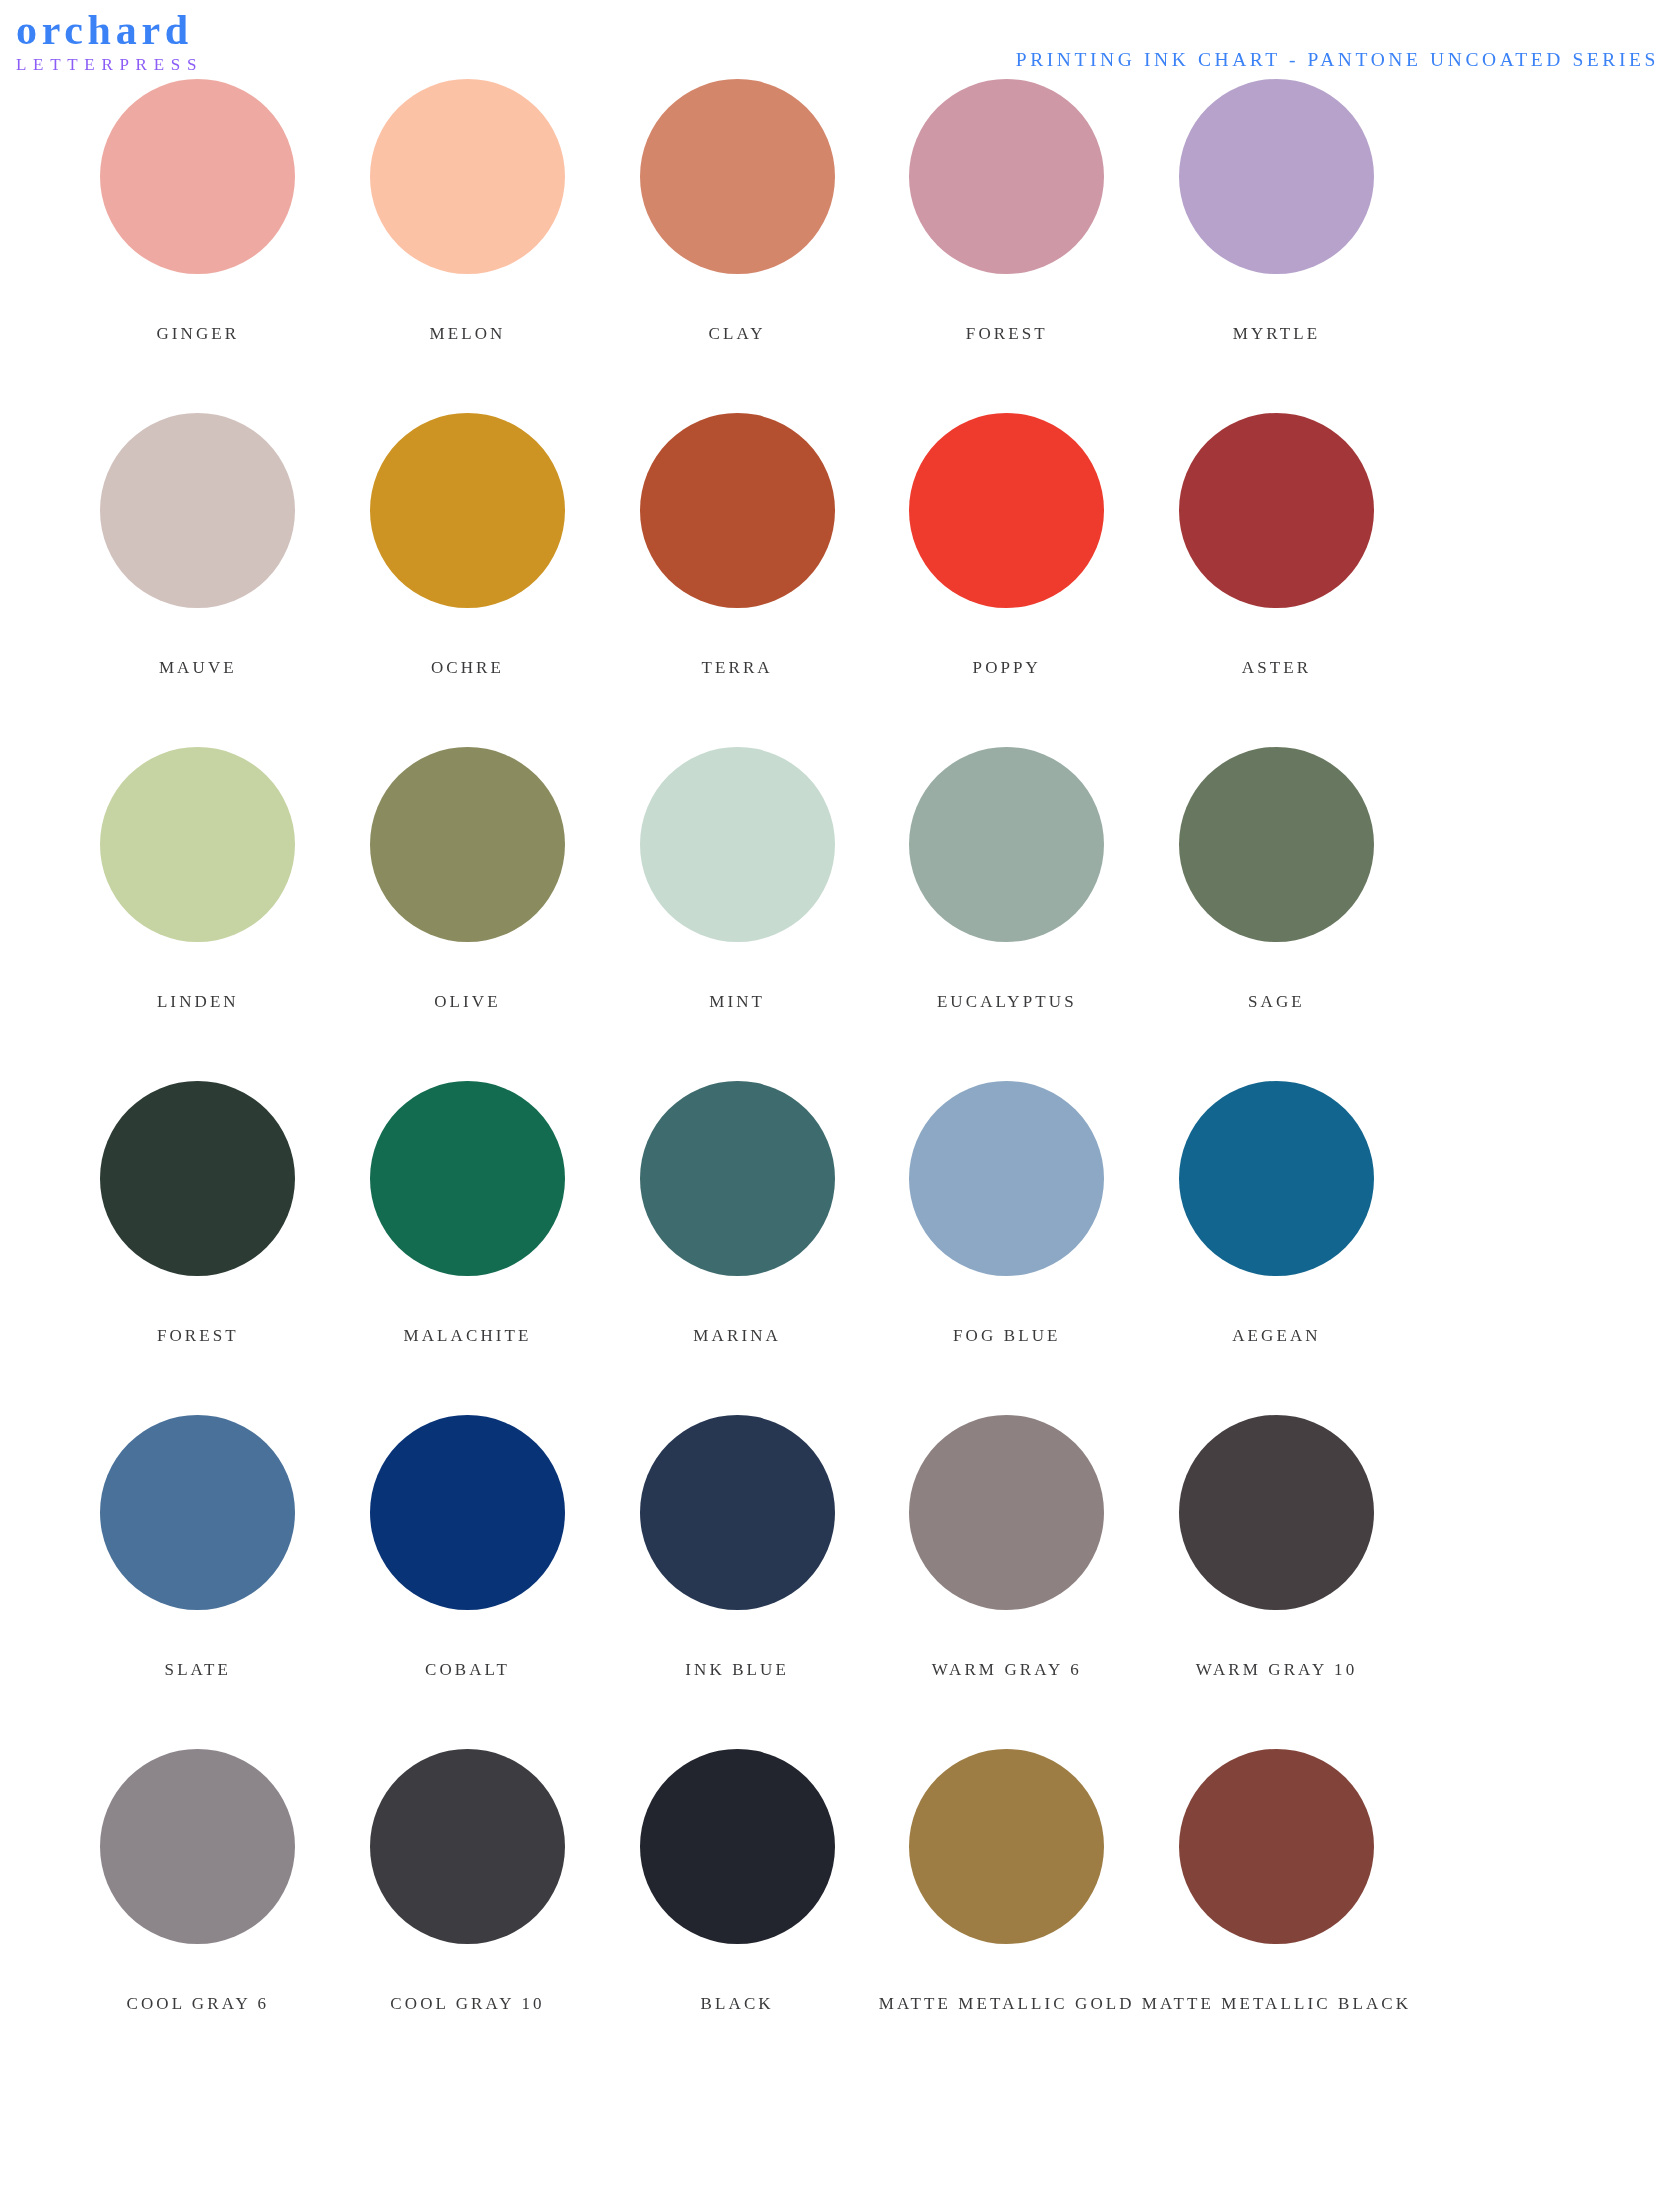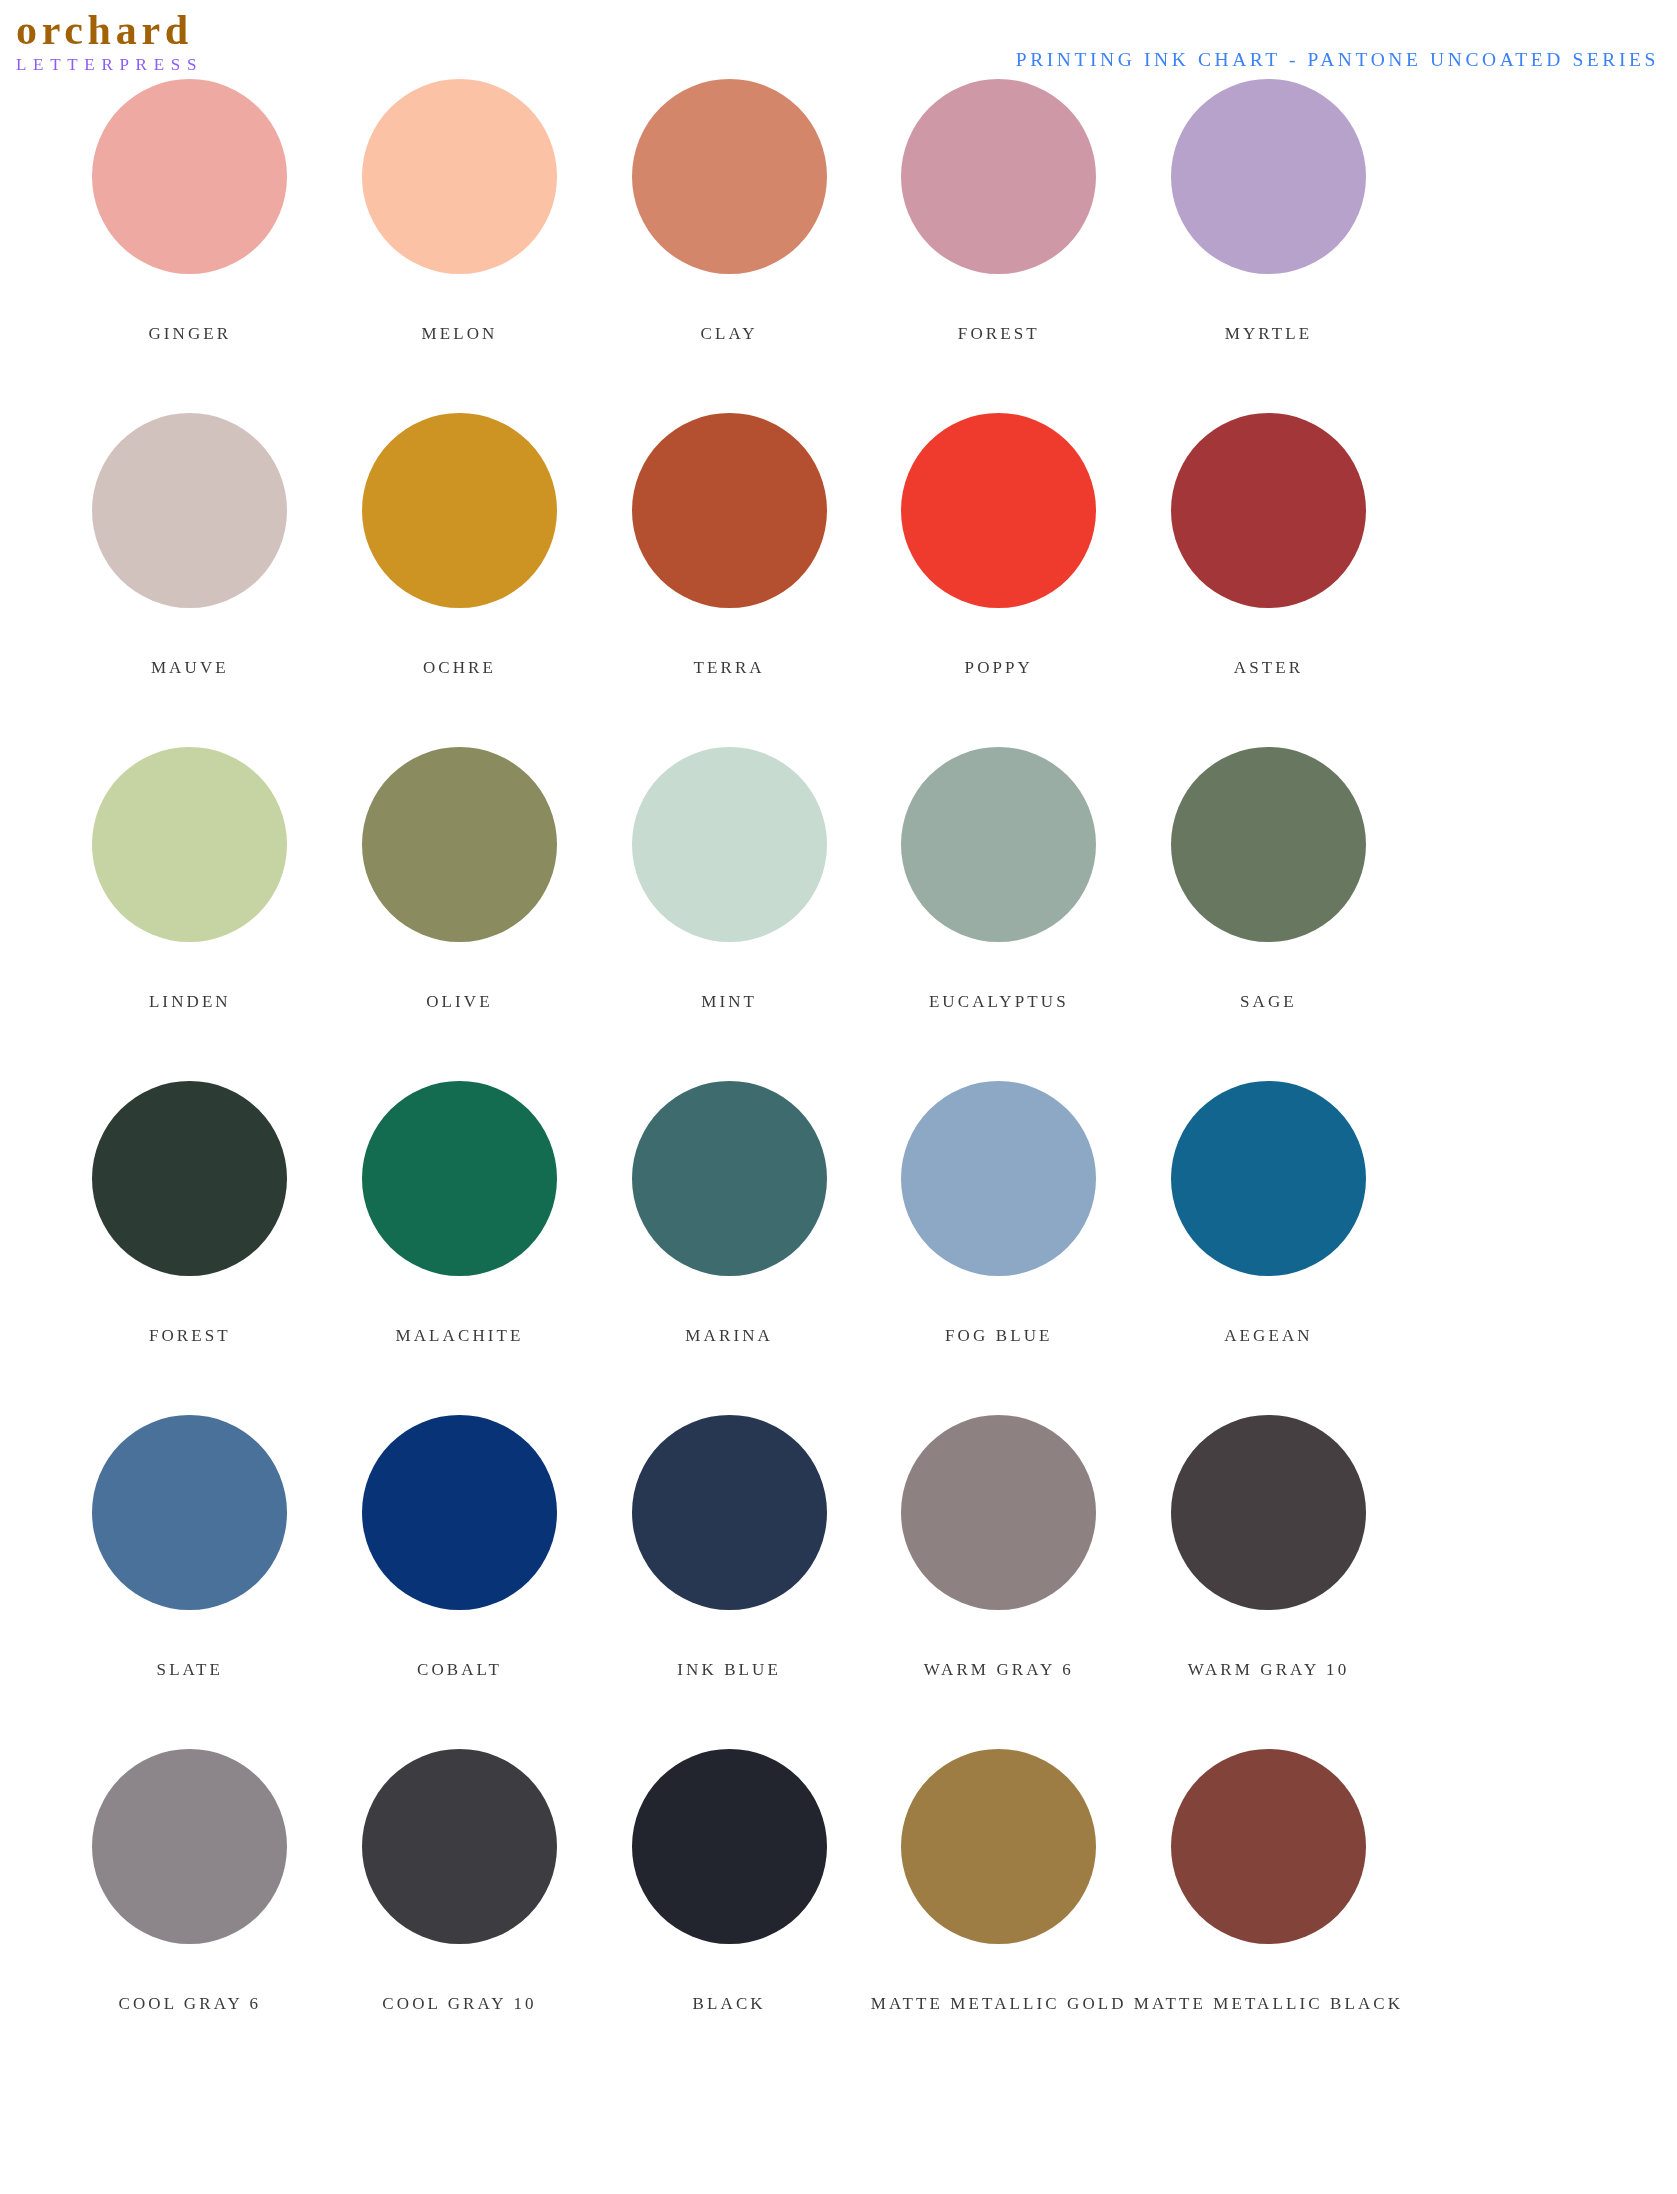--- a/index.html
+++ b/index.html
@@ -33,21 +33,21 @@
     display: flex;
     flex-direction: column;
     align-items: flex-start;
   }
   .brand-name {
     font-family: "Liberation Serif", "DejaVu Serif", serif;
     font-size: 42px;
     line-height: 1.0;
     font-weight: 700;
     letter-spacing: 4.7px;
-    color: #a16207;
+    color: #3b82f6;
     white-space: nowrap;
   }
   .brand-sub {
     margin-top: 4px;
     font-family: "Liberation Serif", "DejaVu Serif", serif;
     font-size: 17px;
     letter-spacing: 6.7px;
     color: #8b5cf6;
     white-space: nowrap;
   }
@@ -57,21 +57,21 @@
     font-size: 19.5px;
     letter-spacing: 3.6px;
     color: #3b82f6;
     white-space: nowrap;
   }
 
   
   .grid {
     position: absolute;
     top: 72px;
-    left: 8px;
+    left: 16px;
     width: 1402px;
     display: flex;
     flex-direction: column;
   }
   .row {
     display: flex;
     flex-direction: row;
     height: 334px;
     padding-left: 47px;
     padding-right: 6.7px;

